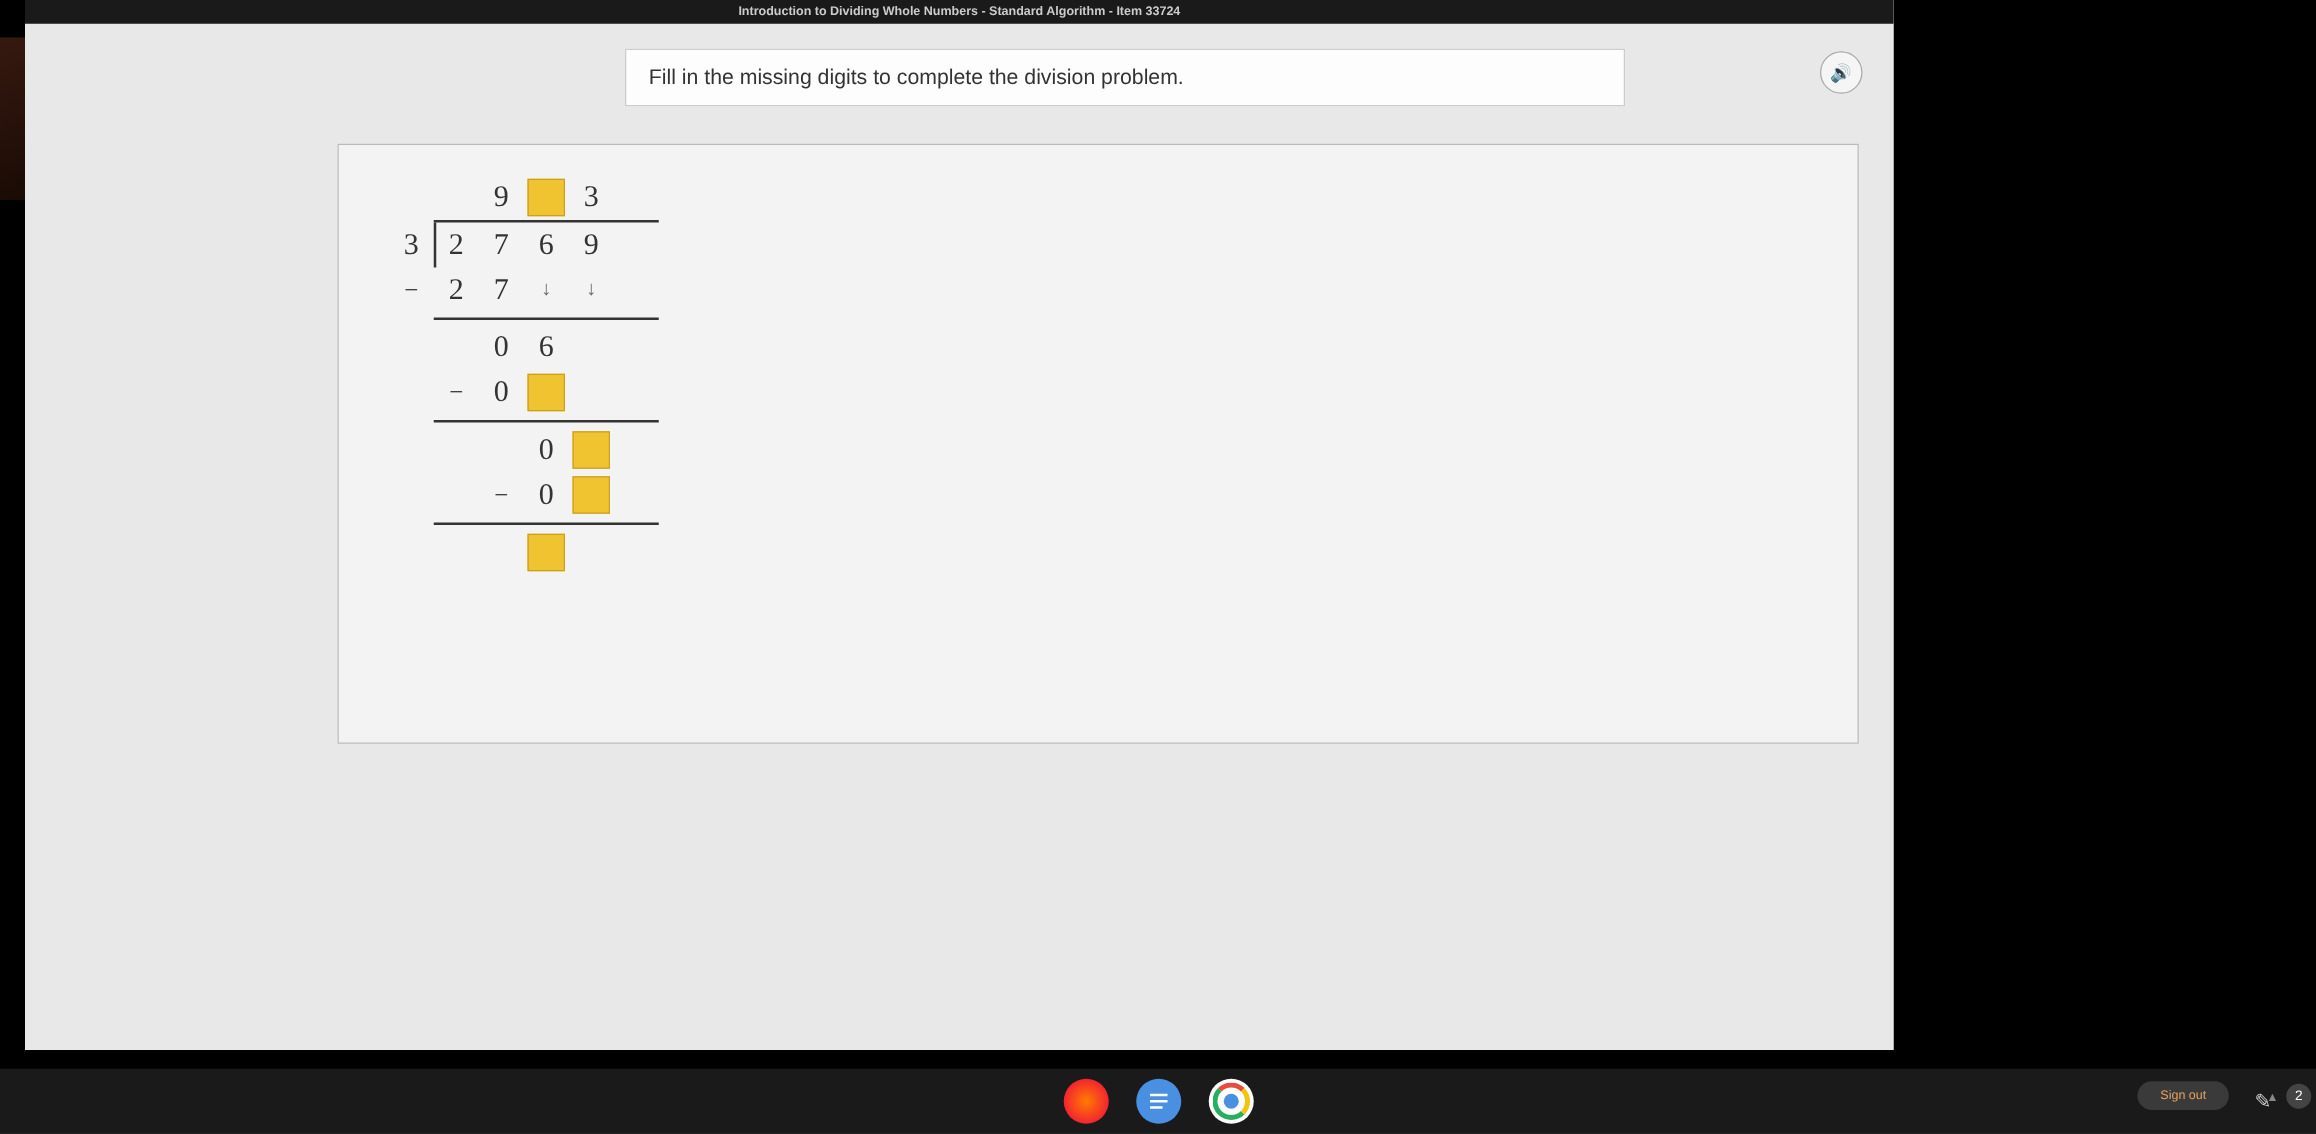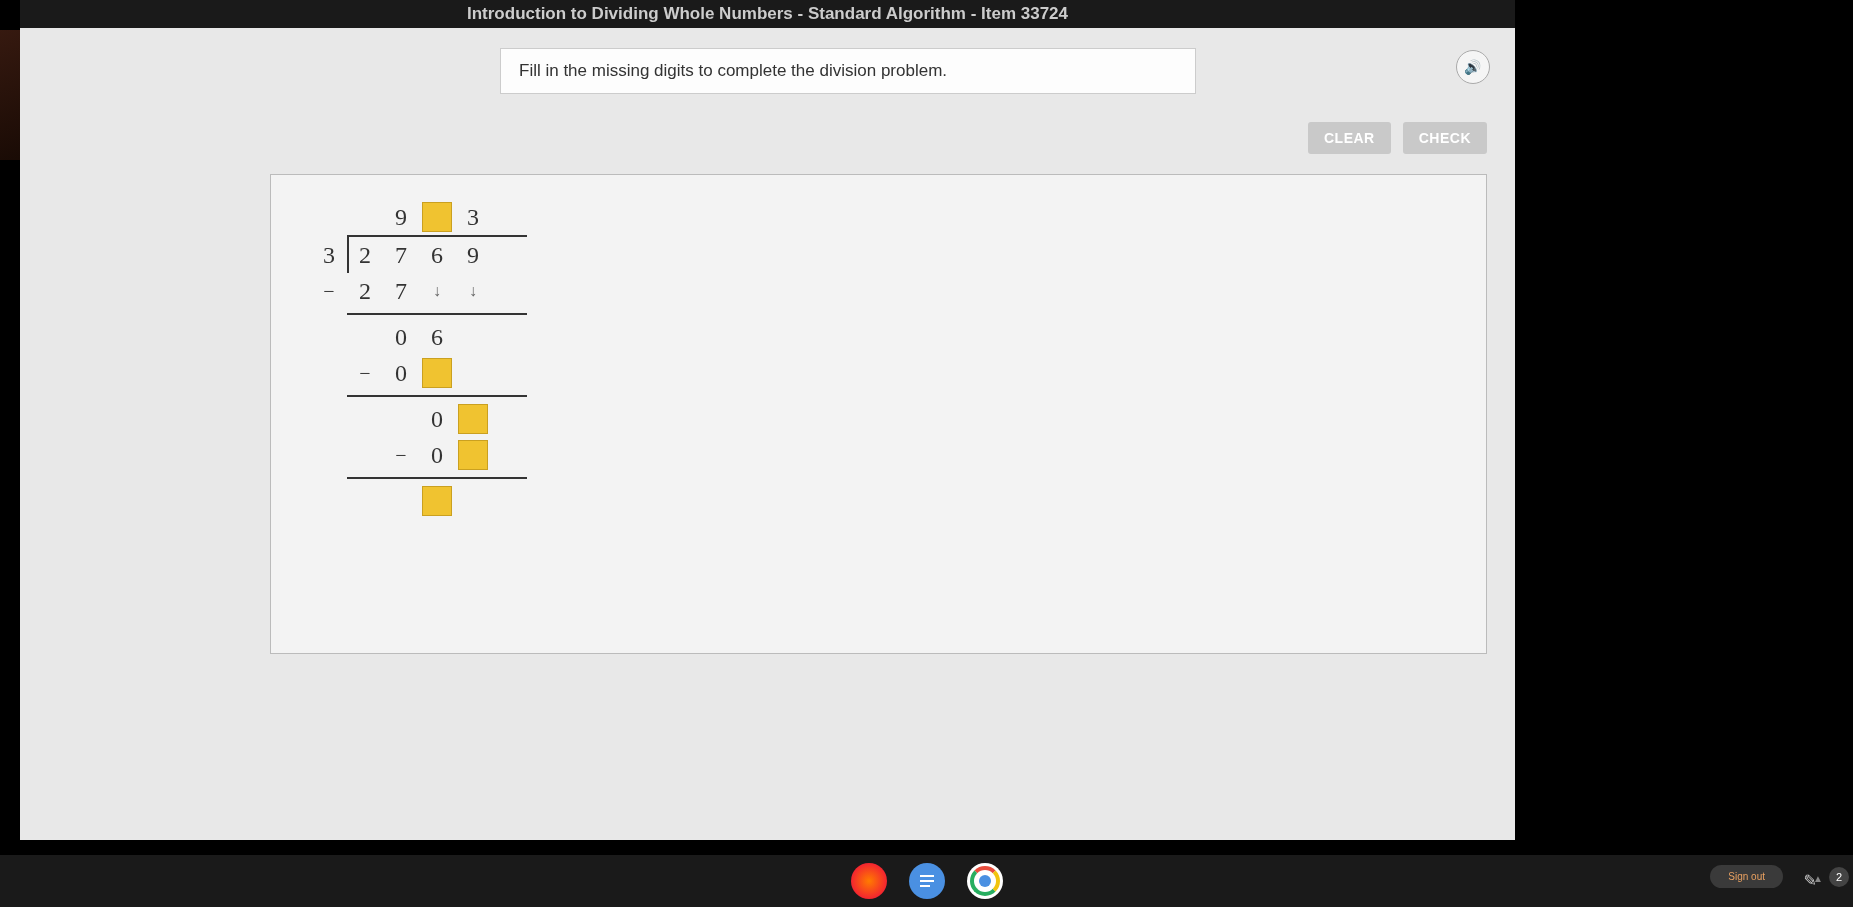--- a/index.html
+++ b/index.html
@@ -16,36 +16,36 @@
       left: 20px;
       top: 0;
       width: 1495px;
       height: 840px;
       background: #e8e8e8;
       overflow: hidden;
     }
     .title-bar {
       background: #1a1a1a;
       color: #ccc;
-      font-size: 17px;
+      font-size: 10px;
       font-weight: bold;
       padding: 4px 12px;
       text-align: center;
       white-space: nowrap;
       overflow: hidden;
     }
     .instruction-row {
       display: flex;
       align-items: center;
       padding: 20px 0 10px 0;
       position: relative;
     }
     .instruction-box {
       margin-left: 480px;
-      width: 696px;
+      width: 800px;
       background: #fdfdfd;
       border: 1px solid #ccc;
       padding: 12px 18px;
       font-size: 17px;
       color: #333;
     }
     .speaker-btn {
       position: absolute;
       right: 25px;
       top: 22px;
@@ -217,24 +217,20 @@
 <div class="left-sliver"></div>
 
 <div class="app-window">
   <div class="title-bar">Introduction to Dividing Whole Numbers - Standard Algorithm - Item 33724</div>
 
   <div class="instruction-row">
     <div class="instruction-box">Fill in the missing digits to complete the division problem.</div>
     <div class="speaker-btn">🔊</div>
   </div>
 
-  <div class="action-row">
-    <button class="action-btn">CLEAR</button>
-    <button class="action-btn">CHECK</button>
-  </div>
 
   <div class="work-area">
     <div class="division">
 
       <div class="row">
         <div class="cell"></div>
         <div class="cell"></div>
         <div class="cell">9</div>
         <div class="cell"><span class="input-box"></span></div>
         <div class="cell">3</div>

